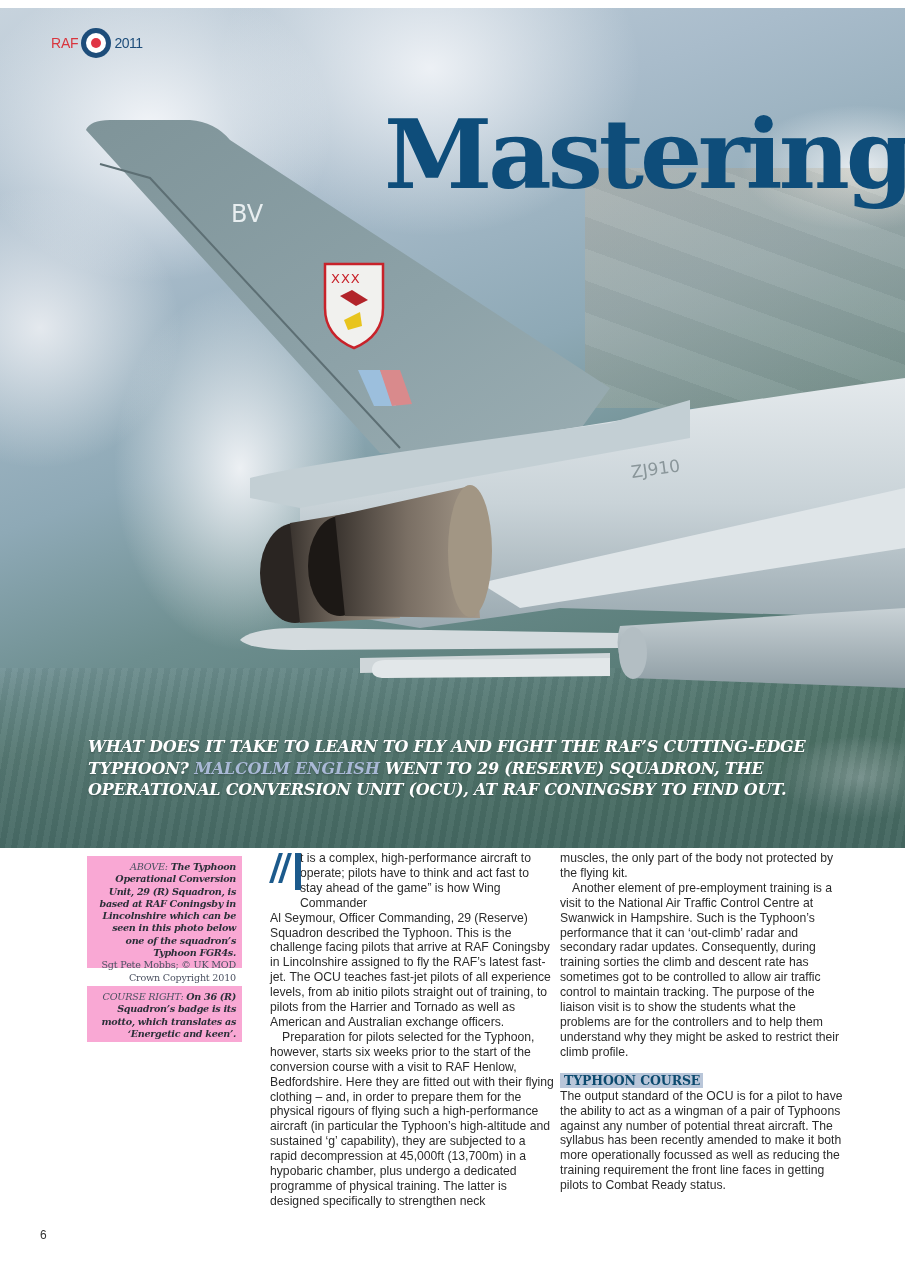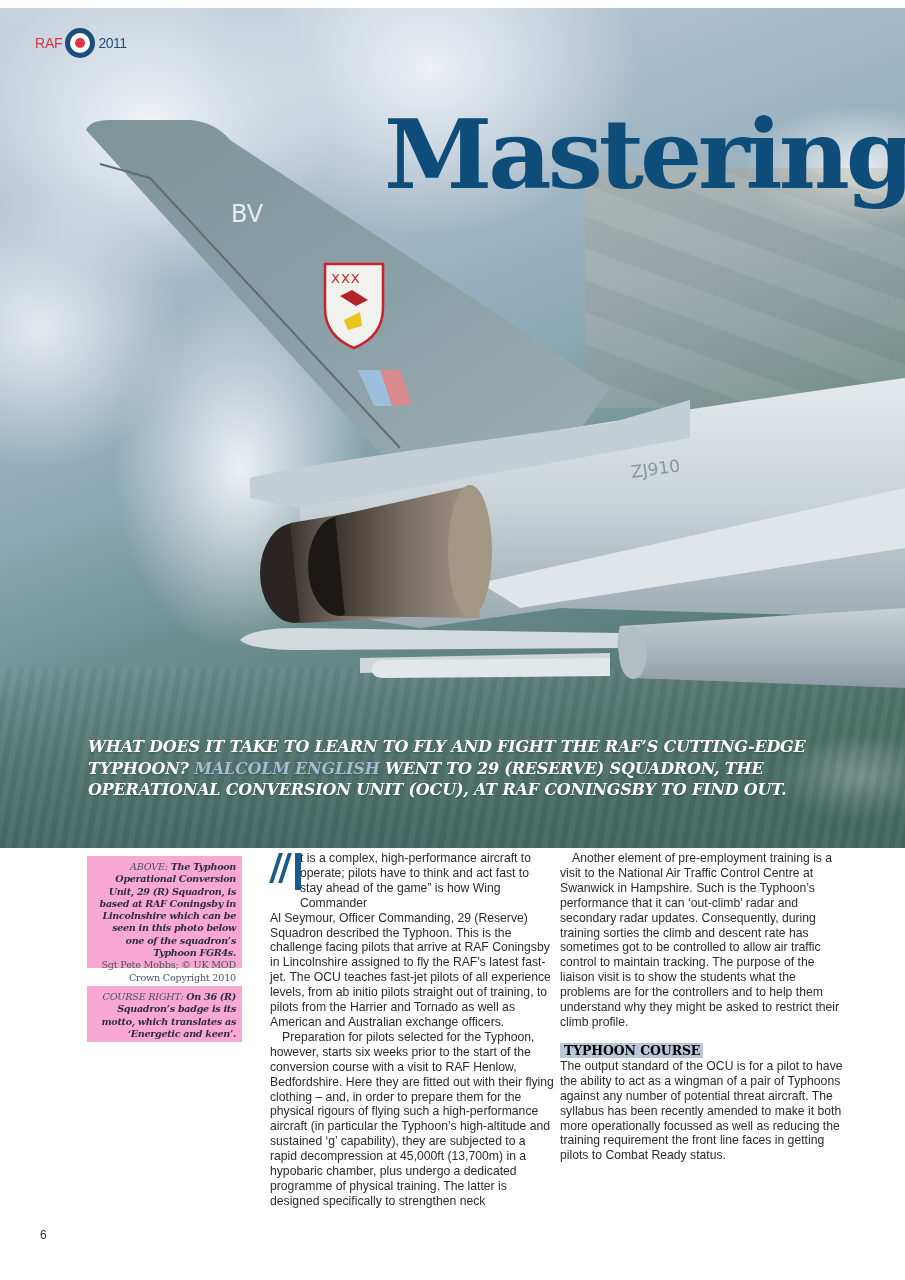--- a/index.html
+++ b/index.html
@@ -22,21 +22,21 @@
       linear-gradient(180deg, rgba(80,110,100,0) 0%, rgba(70,105,95,0.55) 50%, rgba(65,100,95,0.8) 100%); }
   .hero .fields-right { position: absolute; right: 0; top: 160px; width: 320px; height: 240px;
     background:
       linear-gradient(160deg, rgba(190,175,150,0.35), rgba(150,160,140,0.25)),
       repeating-linear-gradient(20deg, rgba(255,255,255,0.06) 0 30px, rgba(0,0,0,0.04) 30px 60px); }
 
   
   .fin { position: absolute; left: 0; top: 0; width: 905px; height: 840px; }
 
   
-  .raf-logo { position: absolute; left: 35px; top: 28px; display: flex; align-items: center; gap: 2px; z-index: 5; }
+  .raf-logo { position: absolute; left: 51px; top: 28px; display: flex; align-items: center; gap: 2px; z-index: 5; }
   .raf-logo .raf { color: #d9363e; font-size: 14px; font-family: "Liberation Sans", sans-serif; letter-spacing: -0.2px; }
   .raf-logo .year { color: #1d4d7a; font-size: 14px; font-family: "Liberation Sans", sans-serif; letter-spacing: -0.5px; }
   .roundel { width: 30px; height: 30px; border-radius: 50%; background: #1d4d7a; position: relative; margin: 0 1px; }
   .roundel::before { content: ""; position: absolute; left: 5px; top: 5px; width: 20px; height: 20px; border-radius: 50%; background: #fff; }
   .roundel::after { content: ""; position: absolute; left: 10px; top: 10px; width: 10px; height: 10px; border-radius: 50%; background: #e03545; }
 
   .title { position: absolute; left: 384px; top: 100px; margin: 0; z-index: 5;
     font-family: "DejaVu Serif", serif; font-weight: bold; font-size: 96px; line-height: 110px;
     color: #0e4d7a; letter-spacing: -4px; transform: scaleX(1.02); transform-origin: left; }
 
@@ -60,21 +60,21 @@
   .col-1 { left: 270px; width: 284px; }
   .col-2 { left: 560px; width: 285px; }
   .indent { text-indent: 12px; }
   .dropcap-wrap { position: relative; }
   .quote-marks { position: absolute; left: 0; top: 2px; width: 22px; height: 30px; }
   .quote-marks span { position: absolute; top: 0; width: 4px; height: 30px; background: #1c5a8c; transform: skewX(-18deg); }
   .drop-i { position: absolute; left: 25px; top: 2px; width: 6px; height: 37px; background: #1c5a8c; }
   .lead-lines { padding-left: 30px; display: block; }
 
   .subhead { display: inline-block; margin-top: 13px; margin-bottom: 1px; background: #b9c6d9; padding: 0 3px 0 4px;
-    font-family: "DejaVu Serif", serif; font-weight: bold; font-size: 12.5px; line-height: 15px; color: #000000; letter-spacing: -0.1px; }
+    font-family: "DejaVu Serif", serif; font-weight: bold; font-size: 12.5px; line-height: 15px; color: #0c4a6e; letter-spacing: -0.1px; }
 
   .page-number { position: absolute; left: 40px; top: 1228px; font-family: "Liberation Sans", sans-serif; font-size: 12px; color: #333; }
 </style>
 </head>
 <body>
 
 <div class="hero">
   <div class="fields-right"></div>
   <div class="fields"></div>
 
@@ -157,18 +157,19 @@
       <span style="left:4px"></span>
         <span style="left:13px"></span>
     </div>
     <div class="drop-i"></div>
     <p><span class="lead-lines">t is a complex, high-performance aircraft to operate; pilots have to think and act fast to stay ahead of the game” is how Wing Commander</span><span>Al Seymour, Officer Commanding, 29 (Reserve) Squadron described the Typhoon.  This is the challenge facing pilots that arrive at RAF Coningsby in Lincolnshire assigned to fly the RAF’s latest fast-jet.  The OCU teaches fast-jet pilots of all experience levels, from ab initio pilots straight out of training, to pilots from the Harrier and Tornado as well as American and Australian exchange officers.</span></p>
   </div>
   <p class="indent">Preparation for pilots selected for the Typhoon, however, starts six weeks prior to the start of the conversion course with a visit to RAF Henlow, Bedfordshire.  Here they are fitted out with their flying clothing – and, in order to prepare them for the physical rigours of flying such a high-performance aircraft (in particular the Typhoon’s high-altitude and sustained ‘g’ capability), they are subjected to a rapid decompression at 45,000ft (13,700m) in a hypobaric chamber, plus undergo a dedicated programme of physical training.  The latter is designed specifically to strengthen neck</p>
 </div>
 
 <div class="col col-2">
+  <p>muscles, the only part of the body not protected by the flying kit.</p>
   <p class="indent">Another element of pre-employment training is a visit to the National Air Traffic Control Centre at Swanwick in Hampshire.  Such is the Typhoon’s performance that it can ‘out-climb’ radar and secondary radar updates.  Consequently, during training sorties the climb and descent rate has sometimes got to be controlled to allow air traffic control to maintain tracking.  The purpose of the liaison visit is to show the students what the problems are for the controllers and to help them understand why they might be asked to restrict their climb profile.</p>
   <div class="subhead">TYPHOON COURSE</div>
   <p>The output standard of the OCU is for a pilot to have the ability to act as a wingman of a pair of Typhoons against any number of potential threat aircraft.  The syllabus has been recently amended to make it both more operationally focussed as well as reducing the training requirement the front line faces in getting pilots to Combat Ready status.</p>
 </div>
 
 <div class="page-number">6</div>
 
 </body></html>

